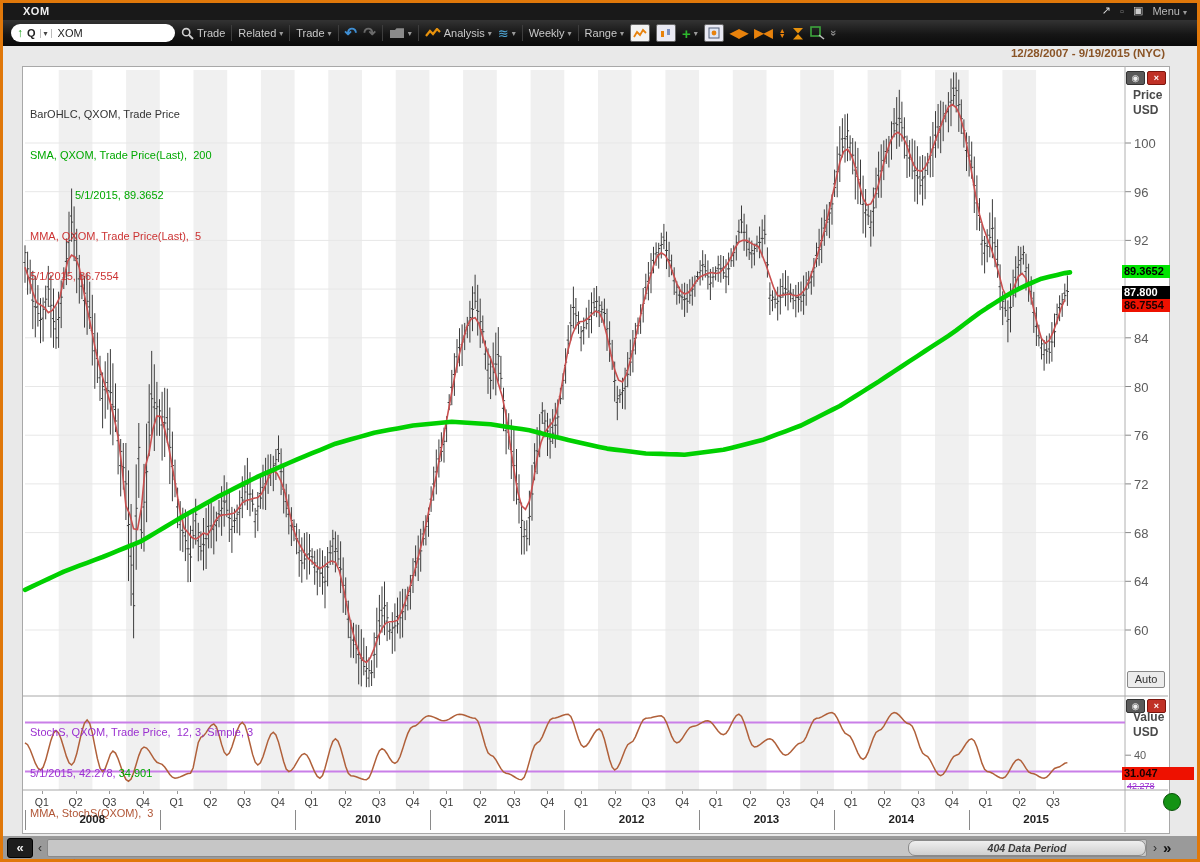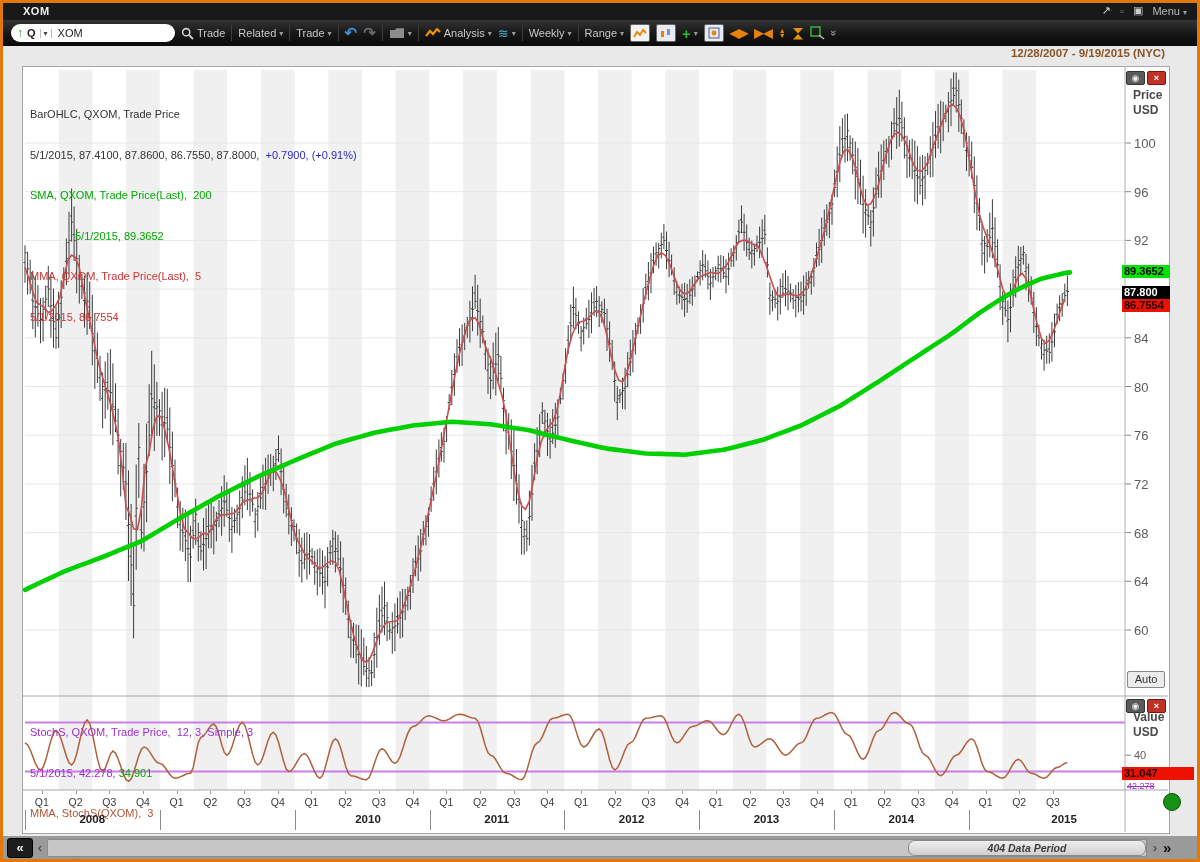--- a/index.html
+++ b/index.html
@@ -220,21 +220,20 @@
       <line x1="25" x2="1125" y1="771.6" y2="771.6" stroke="#c97fe8" stroke-width="2"></line>
       <path d="M25.0 742.9L27.6 744.7L30.2 749.7L32.8 756.4L35.3 763.2L37.9 768.1L40.5 770.0L43.1 767.3L45.7 760.1L48.3 750.3L50.9 740.4L53.5 733.2L56.0 730.6L58.6 732.9L61.2 739.2L63.8 747.8L66.4 756.4L69.0 762.7L71.6 765.0L74.1 762.0L76.7 753.8L79.3 742.5L81.9 731.2L84.5 723.0L87.1 719.9L89.7 723.4L92.3 732.9L94.8 745.8L97.4 758.7L100.0 768.1L102.6 771.6L105.2 768.6L107.8 761.4L110.4 754.1L112.9 751.1L115.5 753.1L118.1 758.7L120.7 766.3L123.3 773.9L125.9 779.4L128.5 781.4L131.1 779.1L133.6 772.8L136.2 764.2L138.8 755.6L141.4 749.3L144.0 747.0L146.6 748.1L149.2 751.1L151.7 755.2L154.3 759.3L156.9 762.3L159.5 763.4L162.1 764.4L164.7 767.1L167.3 770.8L169.8 774.5L172.4 777.2L175.0 778.2L177.6 777.8L180.2 776.9L182.8 775.7L185.4 774.5L188.0 773.6L190.5 773.2L193.1 768.0L195.7 755.2L198.3 742.4L200.9 737.2L203.5 735.9L206.1 732.6L208.6 728.6L211.2 725.3L213.8 724.0L216.4 727.0L219.0 734.8L221.6 744.4L224.2 752.2L226.8 755.2L229.3 753.0L231.9 747.0L234.5 738.8L237.1 730.6L239.7 724.6L242.3 722.4L244.9 725.3L247.4 733.1L250.0 743.7L252.6 754.4L255.2 762.2L257.8 765.0L260.4 762.8L263.0 756.8L265.6 748.6L268.1 740.4L270.7 734.4L273.3 732.2L275.9 734.9L278.5 742.1L281.1 751.9L283.7 761.8L286.2 769.0L288.8 771.6L291.4 770.4L294.0 767.1L296.6 762.6L299.2 758.1L301.8 754.8L304.4 753.6L306.9 755.2L309.5 759.7L312.1 765.9L314.7 772.0L317.3 776.5L319.9 778.2L322.5 775.5L325.0 768.3L327.6 758.5L330.2 748.6L332.8 741.4L335.4 738.8L338.0 741.3L340.6 748.0L343.2 757.3L345.7 766.5L348.3 773.2L350.9 775.7L353.5 776.0L356.1 776.7L358.7 777.8L361.3 778.8L363.8 779.5L366.4 779.8L369.0 777.7L371.6 772.0L374.2 764.2L376.8 756.4L379.4 750.7L382.0 748.6L384.5 750.0L387.1 753.7L389.7 758.3L392.3 762.0L394.9 763.4L397.5 761.6L400.1 756.5L402.6 749.1L405.2 740.8L407.8 733.4L410.4 728.3L413.0 726.5L415.6 725.8L418.2 723.8L420.7 721.2L423.3 718.5L425.9 716.6L428.5 715.8L431.1 716.2L433.7 717.1L436.3 718.3L438.9 719.5L441.4 720.4L444.0 720.8L446.6 720.3L449.2 719.1L451.8 717.5L454.4 715.8L457.0 714.6L459.5 714.2L462.1 714.5L464.7 715.2L467.3 716.3L469.9 717.3L472.5 718.0L475.1 718.3L477.7 720.8L480.2 727.5L482.8 736.8L485.4 746.0L488.0 752.7L490.6 755.2L493.2 756.4L495.8 759.7L498.3 764.2L500.9 768.7L503.5 772.0L506.1 773.2L508.7 773.7L511.3 774.9L513.9 776.5L516.5 778.2L519.0 779.4L521.6 779.8L524.2 777.3L526.8 770.6L529.4 761.4L532.0 752.1L534.6 745.4L537.1 742.9L539.7 741.3L542.3 736.8L544.9 730.6L547.5 724.5L550.1 719.9L552.7 718.3L555.3 718.0L557.8 717.3L560.4 716.3L563.0 715.2L565.6 714.5L568.2 714.2L570.8 716.4L573.4 722.4L575.9 730.6L578.5 738.8L581.1 744.8L583.7 747.0L586.3 745.8L588.9 742.5L591.5 738.0L594.1 733.5L596.6 730.2L599.2 729.0L601.8 731.7L604.4 739.2L607.0 749.5L609.6 759.7L612.2 767.2L614.7 770.0L617.3 768.1L619.9 763.2L622.5 756.4L625.1 749.7L627.7 744.7L630.3 742.9L632.9 741.3L635.4 736.8L638.0 730.6L640.6 724.5L643.2 719.9L645.8 718.3L648.4 718.1L651.0 717.7L653.5 717.1L656.1 716.5L658.7 716.0L661.3 715.8L663.9 717.7L666.5 722.6L669.1 729.4L671.6 736.1L674.2 741.1L676.8 742.9L679.4 741.8L682.0 738.8L684.6 734.7L687.2 730.6L689.8 727.6L692.3 726.5L694.9 726.1L697.5 725.1L700.1 723.6L702.7 722.2L705.3 721.1L707.9 720.8L710.4 721.7L713.0 724.2L715.6 727.7L718.2 731.2L720.8 733.8L723.4 734.7L726.0 733.3L728.6 729.6L731.1 724.5L733.7 719.3L736.3 715.6L738.9 714.2L741.5 716.4L744.1 722.4L746.7 730.6L749.2 738.8L751.8 744.8L754.4 747.0L757.0 746.5L759.6 745.0L762.2 742.9L764.8 740.9L767.4 739.3L769.9 738.8L772.5 739.9L775.1 742.9L777.7 747.0L780.3 751.1L782.9 754.1L785.5 755.2L788.0 754.4L790.6 752.1L793.2 749.0L795.8 746.0L798.4 743.7L801.0 742.9L803.6 741.3L806.2 736.8L808.7 730.6L811.3 724.5L813.9 719.9L816.5 718.3L819.1 717.9L821.7 716.9L824.3 715.4L826.8 714.0L829.4 712.9L832.0 712.6L834.6 714.0L837.2 718.1L839.8 723.6L842.4 729.2L845.0 733.2L847.5 734.7L850.1 736.3L852.7 740.9L855.3 747.0L857.9 753.1L860.5 757.7L863.1 759.3L865.6 757.4L868.2 752.1L870.8 745.0L873.4 737.8L876.0 732.5L878.6 730.6L881.2 729.4L883.8 726.1L886.3 721.6L888.9 717.1L891.5 713.8L894.1 712.6L896.7 713.3L899.3 715.4L901.9 718.3L904.4 721.2L907.0 723.3L909.6 724.0L912.2 726.1L914.8 731.8L917.4 739.6L920.0 747.4L922.6 753.1L925.1 755.2L927.7 756.6L930.3 760.3L932.9 765.5L935.5 770.6L938.1 774.3L940.7 775.7L943.2 774.3L945.8 770.6L948.4 765.5L951.0 760.3L953.6 756.6L956.2 755.2L958.8 754.1L961.3 751.1L963.9 747.0L966.5 742.9L969.1 739.9L971.7 738.8L974.3 741.0L976.9 747.0L979.5 755.2L982.0 763.4L984.6 769.4L987.2 771.6L989.8 772.0L992.4 773.2L995.0 774.9L997.6 776.5L1000.1 777.7L1002.7 778.2L1005.3 776.9L1007.9 773.4L1010.5 768.7L1013.1 764.0L1015.7 760.6L1018.3 759.3L1020.8 760.6L1023.4 764.1L1026.0 768.4L1028.6 771.9L1031.2 773.2L1033.8 773.7L1036.4 774.9L1038.9 776.5L1041.5 777.7L1044.1 778.2L1046.7 777.1L1049.3 774.5L1051.9 771.2L1054.5 768.5L1057.1 767.5L1059.6 766.8L1062.2 765.0L1064.8 763.3L1067.4 762.6" fill="none" stroke="#b0603a" stroke-width="1.5"></path>
       <path d="M25.0 245.3L25.0 282.8M27.6 251.7L27.6 294.7M30.2 259.7L30.2 293.8M32.8 270.8L32.8 329.1M35.3 275.8L35.3 337.3M37.9 285.1L37.9 326.6M40.5 298.1L40.5 343.2M43.1 297.5L43.1 341.6M45.7 285.6L45.7 319.3M48.3 265.9L48.3 307.0M50.9 275.3L50.9 337.7M53.5 288.5L53.5 347.8M56.0 306.3L56.0 348.9M58.6 291.7L58.6 347.9M61.2 280.4L61.2 328.1M63.8 267.3L63.8 289.0M66.4 238.4L66.4 285.1M69.0 211.7L69.0 274.2M71.6 188.5L71.6 241.7M74.1 206.4L74.1 261.1M76.7 228.8L76.7 293.2M79.3 254.9L79.3 303.6M81.9 273.6L81.9 299.1M84.5 275.8L84.5 327.6M87.1 273.2L87.1 334.8M89.7 281.7L89.7 329.0M92.3 294.8L92.3 365.5M94.8 313.2L94.8 388.8M97.4 332.5L97.4 383.0M100.0 355.8L100.0 400.9M102.6 372.4L102.6 428.3M105.2 361.3L105.2 418.7M107.8 352.9L107.8 409.7M110.4 349.1L110.4 434.6M112.9 363.3L112.9 445.3M115.5 383.4L115.5 432.1M118.1 408.6L118.1 474.4M120.7 439.0L120.7 496.4M123.3 443.0L123.3 489.7M125.9 443.0L125.9 520.0M128.5 470.4L128.5 581.1M131.1 504.0L131.1 605.8M133.6 546.2L133.6 638.3M136.2 464.4L136.2 569.8M138.8 423.0L138.8 497.9M141.4 509.9L141.4 548.9M144.0 463.9L144.0 551.6M146.6 423.6L146.6 522.2M149.2 384.2L149.2 456.2M151.7 350.9L151.7 435.4M154.3 364.3L154.3 451.0M156.9 381.9L156.9 435.8M159.5 399.2L159.5 435.9M162.1 391.8L162.1 460.6M164.7 387.8L164.7 457.0M167.3 388.7L167.3 443.0M169.8 407.5L169.8 484.0M172.4 431.6L172.4 501.3M175.0 459.6L175.0 497.2M177.6 487.6L177.6 528.2M180.2 501.1L180.2 550.7M182.8 507.7L182.8 552.1M185.4 509.4L185.4 561.1M188.0 515.2L188.0 582.2M190.5 525.7L190.5 582.0M193.1 510.8L193.1 548.5M195.7 498.7L195.7 544.7M198.3 522.8L198.3 561.3M200.9 531.4L200.9 560.4M203.5 518.0L203.5 570.4M206.1 508.1L206.1 569.0M208.6 502.5L208.6 548.4M211.2 502.9L211.2 548.2M213.8 506.4L213.8 554.4M216.4 511.7L216.4 541.4M219.0 500.0L219.0 527.3M221.6 486.2L221.6 535.8M224.2 475.3L224.2 526.7M226.8 482.2L226.8 517.1M229.3 492.9L229.3 542.0M231.9 506.9L231.9 552.9M234.5 508.7L234.5 533.1M237.1 504.6L237.1 533.2M239.7 490.4L239.7 535.4M242.3 476.3L242.3 518.1M244.9 465.3L244.9 505.4M247.4 457.9L247.4 510.0M250.0 472.2L250.0 516.2M252.6 489.3L252.6 511.7M255.2 507.9L255.2 537.8M257.8 492.0L257.8 531.2M260.4 477.0L260.4 508.9M263.0 464.7L263.0 509.4M265.6 457.8L265.6 510.0M268.1 454.5L268.1 493.9M270.7 454.1L270.7 486.0M273.3 455.8L273.3 491.2M275.9 449.0L275.9 480.0M278.5 435.4L278.5 462.1M281.1 448.4L281.1 495.1M283.7 464.5L283.7 513.5M286.2 483.8L286.2 517.3M288.8 494.3L288.8 534.4M291.4 507.2L291.4 546.0M294.0 519.4L294.0 541.2M296.6 523.4L296.6 554.3M299.2 529.1L299.2 576.8M301.8 537.4L301.8 582.7M304.4 533.0L304.4 569.3M306.9 532.1L306.9 579.6M309.5 534.1L309.5 574.5M312.1 548.2L312.1 564.9M314.7 550.8L314.7 584.8M317.3 549.3L317.3 595.3M319.9 548.2L319.9 587.0M322.5 550.3L322.5 594.7M325.0 556.1L325.0 608.3M327.6 547.0L327.6 586.3M330.2 540.4L330.2 565.0M332.8 529.8L332.8 564.8M335.4 531.5L335.4 572.4M338.0 534.9L338.0 565.7M340.6 541.3L340.6 593.1M343.2 557.4L343.2 612.8M345.7 577.4L345.7 615.0M348.3 600.6L348.3 638.2M350.9 619.8L350.9 657.7M353.5 622.8L353.5 658.1M356.1 624.5L356.1 663.5M358.7 624.9L358.7 684.4M361.3 629.2L361.3 686.4M363.8 637.7L363.8 675.4M366.4 646.1L366.4 687.2M369.0 657.3L369.0 687.2M371.6 660.2L371.6 686.0M374.2 632.5L374.2 678.2M376.8 607.7L376.8 667.7M379.4 594.9L379.4 645.1M382.0 586.4L382.0 632.7M384.5 581.6L384.5 635.2M387.1 602.0L387.1 641.1M389.7 623.0L389.7 639.7M392.3 612.2L392.3 653.8M394.9 603.4L394.9 651.4M397.5 597.6L397.5 633.5M400.1 591.4L400.1 638.6M402.6 588.8L402.6 637.5M405.2 588.9L405.2 620.1M407.8 586.6L407.8 610.5M410.4 574.9L410.4 609.5M413.0 558.2L413.0 593.0M415.6 545.4L415.6 576.4M418.2 535.5L418.2 581.0M420.7 528.8L420.7 571.7M423.3 520.9L423.3 545.6M425.9 515.2L425.9 545.4M428.5 507.5L428.5 536.8M431.1 486.3L431.1 511.9M433.7 466.6L433.7 500.7M436.3 449.5L436.3 494.4M438.9 439.4L438.9 477.5M441.4 432.3L441.4 461.4M444.0 427.6L444.0 462.6M446.6 416.2L446.6 442.1M449.2 394.2L449.2 410.1M451.8 369.9L451.8 405.2M454.4 353.2L454.4 395.9M457.0 339.1L457.0 372.8M459.5 328.2L459.5 366.4M462.1 324.4L462.1 366.0M464.7 322.9L464.7 350.1M467.3 316.9L467.3 338.2M469.9 300.8L469.9 342.6M472.5 286.3L472.5 331.2M475.1 274.7L475.1 308.8M477.7 284.8L477.7 335.6M480.2 298.6L480.2 347.9M482.8 315.5L482.8 343.4M485.4 340.5L485.4 369.6M488.0 348.4L488.0 393.9M490.6 356.3L490.6 399.1M493.2 342.5L493.2 389.4M495.8 332.6L495.8 395.4M498.3 327.1L498.3 381.6M500.9 355.9L500.9 389.5M503.5 387.7L503.5 431.2M506.1 409.4L506.1 454.3M508.7 413.2L508.7 449.4M511.3 419.5L511.3 479.0M513.9 429.8L513.9 501.1M516.5 449.0L516.5 504.5M519.0 474.3L519.0 523.5M521.6 502.6L521.6 554.6M524.2 520.8L524.2 554.5M526.8 520.2L526.8 551.3M529.4 490.7L529.4 545.4M532.0 464.9L532.0 520.7M534.6 443.2L534.6 480.3M537.1 427.2L537.1 474.1M539.7 414.1L539.7 457.2M542.3 402.2L542.3 424.0M544.9 409.7L544.9 437.4M547.5 412.9L547.5 456.0M550.1 418.6L550.1 458.6M552.7 409.1L552.7 444.0M555.3 402.8L555.3 447.8M557.8 399.4L557.8 437.1M560.4 387.8L560.4 404.2M563.0 373.2L563.0 399.7M565.6 348.3L565.6 383.6M568.2 325.1L568.2 354.0M570.8 304.4L570.8 340.6M573.4 286.6L573.4 328.5M575.9 298.0L575.9 329.3M578.5 311.4L578.5 333.8M581.1 326.0L581.1 351.3M583.7 317.5L583.7 344.5M586.3 307.7L586.3 329.4M588.9 299.8L588.9 337.9M591.5 292.4L591.5 333.3M594.1 287.9L594.1 316.0M596.6 286.0L596.6 317.2M599.2 296.2L599.2 327.0M601.8 301.3L601.8 322.9M604.4 298.6L604.4 325.8M607.0 308.7L607.0 350.9M609.6 321.3L609.6 361.9M612.2 339.9L612.2 369.9M614.7 361.6L614.7 401.6M617.3 385.8L617.3 420.2M619.9 389.1L619.9 403.0M622.5 377.7L622.5 408.9M625.1 367.7L625.1 409.5M627.7 352.1L627.7 387.3M630.3 339.5L630.3 375.9M632.9 330.0L632.9 372.4M635.4 322.9L635.4 354.5M638.0 317.5L638.0 334.3M640.6 304.3L640.6 333.9M643.2 288.0L643.2 322.5M645.8 273.7L645.8 299.4M648.4 262.0L648.4 300.3M651.0 253.1L651.0 293.2M653.5 246.8L653.5 273.3M656.1 242.4L656.1 265.8M658.7 242.8L658.7 268.6M661.3 232.7L661.3 258.5M663.9 223.9L663.9 249.2M666.5 231.6L666.5 269.1M669.1 241.8L669.1 277.1M671.6 254.6L671.6 275.3M674.2 267.3L674.2 294.9M676.8 281.2L676.8 304.7M679.4 286.7L679.4 303.5M682.0 283.8L682.0 309.7M684.6 282.7L684.6 316.9M687.2 283.9L687.2 312.8M689.8 279.3L689.8 303.8M692.3 276.7L692.3 305.6M694.9 275.5L694.9 296.8M697.5 271.4L697.5 281.6M700.1 260.2L700.1 285.5M702.7 250.2L702.7 280.4M705.3 254.2L705.3 277.6M707.9 260.4L707.9 289.5M710.4 268.9L710.4 300.0M713.0 267.0L713.0 287.5M715.6 266.3L715.6 280.4M718.2 255.7L718.2 281.9M720.8 255.0L720.8 282.6M723.4 256.0L723.4 278.9M726.0 259.2L726.0 293.2M728.6 252.6L728.6 285.2M731.1 248.2L731.1 267.0M733.7 245.3L733.7 266.8M736.3 235.3L736.3 260.5M738.9 219.7L738.9 242.6M741.5 205.5L741.5 233.3M744.1 213.7L744.1 250.8M746.7 224.4L746.7 256.5M749.2 237.6L749.2 260.0M751.8 240.5L751.8 268.3M754.4 243.7L754.4 265.5M757.0 235.6L757.0 252.1M759.6 226.5L759.6 258.3M762.2 219.4L762.2 257.4M764.8 214.9L764.8 244.3M767.4 247.4L767.4 277.6M769.9 282.3L769.9 315.0M772.5 290.3L772.5 311.3M775.1 290.4L775.1 308.3M777.7 286.7L777.7 320.5M780.3 278.7L780.3 314.5M782.9 273.1L782.9 297.9M785.5 270.2L785.5 306.3M788.0 275.9L788.0 310.4M790.6 283.5L790.6 302.4M793.2 289.0L793.2 309.2M795.8 284.9L795.8 317.3M798.4 282.1L798.4 312.5M801.0 281.5L801.0 311.4M803.6 275.5L803.6 314.8M806.2 272.1L806.2 305.7M808.7 270.9L808.7 288.7M811.3 271.0L811.3 294.7M813.9 258.0L813.9 286.7M816.5 242.6L816.5 267.2M819.1 228.8L819.1 265.8M821.7 217.6L821.7 263.1M824.3 209.4L824.3 245.8M826.8 204.4L826.8 235.8M829.4 202.0L829.4 238.2M832.0 194.4L832.0 224.7M834.6 169.6L834.6 197.0M837.2 146.4L837.2 197.3M839.8 126.2L839.8 182.0M842.4 118.2L842.4 157.4M845.0 114.3L845.0 162.6M847.5 113.6L847.5 161.2M850.1 135.3L850.1 160.6M852.7 138.0L852.7 174.4M855.3 141.5L855.3 199.5M857.9 147.9L857.9 204.1M860.5 159.6L860.5 204.5M863.1 175.6L863.1 233.5M865.6 189.0L865.6 237.6M868.2 204.5L868.2 225.0M870.8 209.9L870.8 246.6M873.4 187.5L873.4 236.5M876.0 167.7L876.0 208.3M878.6 151.6L878.6 197.8M881.2 144.3L881.2 197.8M883.8 140.4L883.8 180.1M886.3 138.8L886.3 163.9M888.9 136.0L888.9 167.5M891.5 121.4L891.5 159.7M894.1 108.0L894.1 137.3M896.7 97.1L896.7 148.9M899.3 89.8L899.3 146.7M901.9 101.7L901.9 141.6M904.4 117.3L904.4 158.6M907.0 135.6L907.0 178.0M909.6 140.1L909.6 176.8M912.2 138.7L912.2 179.2M914.8 140.4L914.8 201.7M917.4 146.2L917.4 204.2M920.0 156.3L920.0 194.6M922.6 155.0L922.6 205.5M925.1 156.3L925.1 199.2M927.7 152.9L927.7 175.0M930.3 136.3L930.3 177.4M932.9 122.0L932.9 177.0M935.5 111.1L935.5 157.8M938.1 104.0L938.1 148.5M940.7 100.6L940.7 153.2M943.2 101.8L943.2 141.2M945.8 104.7L945.8 122.3M948.4 92.1L948.4 132.3M951.0 78.5L951.0 126.2M953.6 72.4L953.6 105.2M956.2 72.4L956.2 112.4M958.8 79.6L958.8 131.9M961.3 99.4L961.3 134.0M963.9 119.4L963.9 147.6M966.5 132.4L966.5 171.0M969.1 135.9L969.1 176.5M971.7 141.6L971.7 178.8M974.3 156.5L974.3 213.0M976.9 175.4L976.9 230.2M979.5 198.1L979.5 230.9M982.0 224.0L982.0 265.3M984.6 236.0L984.6 273.4M987.2 229.2L987.2 262.3M989.8 212.5L989.8 257.3M992.4 199.2L992.4 258.2M995.0 217.3L995.0 267.2M997.6 239.3L997.6 277.8M1000.1 264.4L1000.1 310.1M1002.7 291.3L1002.7 325.1M1005.3 298.7L1005.3 316.8M1007.9 300.4L1007.9 342.3M1010.5 283.4L1010.5 332.4M1013.1 269.6L1013.1 306.9M1015.7 256.2L1015.7 297.5M1018.3 245.9L1018.3 289.4M1020.8 246.8L1020.8 274.6M1023.4 245.6L1023.4 264.6M1026.0 253.7L1026.0 290.5M1028.6 263.7L1028.6 301.8M1031.2 276.3L1031.2 304.7M1033.8 291.9L1033.8 332.9M1036.4 307.1L1036.4 346.0M1038.9 324.7L1038.9 346.4M1041.5 337.4L1041.5 359.5M1044.1 340.0L1044.1 370.7M1046.7 335.7L1046.7 363.7M1049.3 333.4L1049.3 363.7M1051.9 322.1L1051.9 361.7M1054.5 313.5L1054.5 347.2M1057.1 303.6L1057.1 324.4M1059.6 295.3L1059.6 321.2M1062.2 293.1L1062.2 316.9M1064.8 283.6L1064.8 302.0M1067.4 275.5L1067.4 305.9" fill="none" stroke="#3c3c3c" stroke-width="1"></path>
       <path d="M25.0 252.6l1.6 0M25.0 262.5l-1.6 0M27.6 268.8l1.6 0M27.6 272.6l-1.6 0M30.2 285.0l1.6 0M30.2 277.8l-1.6 0M32.8 301.3l1.6 0M32.8 300.1l-1.6 0M35.3 307.4l1.6 0M35.3 306.7l-1.6 0M37.9 313.5l1.6 0M37.9 306.8l-1.6 0M40.5 319.5l1.6 0M40.5 320.5l-1.6 0M43.1 309.4l1.6 0M43.1 318.2l-1.6 0M45.7 299.2l1.6 0M45.7 302.1l-1.6 0M48.3 289.1l1.6 0M48.3 286.8l-1.6 0M50.9 305.3l1.6 0M50.9 306.3l-1.6 0M53.5 321.6l1.6 0M53.5 318.6l-1.6 0M56.0 337.8l1.6 0M56.0 328.9l-1.6 0M58.6 317.5l1.6 0M58.6 319.5l-1.6 0M61.2 297.2l1.6 0M61.2 303.4l-1.6 0M63.8 276.9l1.6 0M63.8 278.0l-1.6 0M66.4 258.7l1.6 0M66.4 261.4l-1.6 0M69.0 240.4l1.6 0M69.0 242.6l-1.6 0M71.6 222.1l1.6 0M71.6 216.0l-1.6 0M74.1 240.4l1.6 0M74.1 234.6l-1.6 0M76.7 258.7l1.6 0M76.7 260.7l-1.6 0M79.3 276.9l1.6 0M79.3 278.9l-1.6 0M81.9 285.0l1.6 0M81.9 286.2l-1.6 0M84.5 293.2l1.6 0M84.5 300.6l-1.6 0M87.1 301.3l1.6 0M87.1 303.6l-1.6 0M89.7 317.5l1.6 0M89.7 306.9l-1.6 0M92.3 333.7l1.6 0M92.3 330.6l-1.6 0M94.8 350.0l1.6 0M94.8 350.8l-1.6 0M97.4 362.1l1.6 0M97.4 358.4l-1.6 0M100.0 374.3l1.6 0M100.0 377.8l-1.6 0M102.6 386.5l1.6 0M102.6 398.5l-1.6 0M105.2 388.5l1.6 0M105.2 389.8l-1.6 0M107.8 390.6l1.6 0M107.8 382.5l-1.6 0M110.4 392.6l1.6 0M110.4 391.9l-1.6 0M112.9 406.8l1.6 0M112.9 404.6l-1.6 0M115.5 421.0l1.6 0M115.5 409.5l-1.6 0M118.1 435.2l1.6 0M118.1 440.7l-1.6 0M120.7 451.4l1.6 0M120.7 465.6l-1.6 0M123.3 467.7l1.6 0M123.3 466.5l-1.6 0M125.9 483.9l1.6 0M125.9 481.8l-1.6 0M128.5 524.5l1.6 0M128.5 525.6l-1.6 0M131.1 565.1l1.6 0M131.1 556.2l-1.6 0M133.6 605.7l1.6 0M133.6 594.0l-1.6 0M136.2 508.3l1.6 0M136.2 516.0l-1.6 0M138.8 447.4l1.6 0M138.8 458.7l-1.6 0M141.4 532.6l1.6 0M141.4 529.8l-1.6 0M144.0 502.2l1.6 0M144.0 507.0l-1.6 0M146.6 471.7l1.6 0M146.6 472.7l-1.6 0M149.2 435.2l1.6 0M149.2 422.2l-1.6 0M151.7 398.7l1.6 0M151.7 393.9l-1.6 0M154.3 402.7l1.6 0M154.3 407.0l-1.6 0M156.9 406.8l1.6 0M156.9 408.6l-1.6 0M159.5 410.9l1.6 0M159.5 416.7l-1.6 0M162.1 416.9l1.6 0M162.1 425.0l-1.6 0M164.7 423.0l1.6 0M164.7 422.5l-1.6 0M167.3 429.1l1.6 0M167.3 417.6l-1.6 0M169.8 447.4l1.6 0M169.8 446.0l-1.6 0M172.4 465.6l1.6 0M172.4 466.4l-1.6 0M175.0 483.9l1.6 0M175.0 479.1l-1.6 0M177.6 500.1l1.6 0M177.6 506.9l-1.6 0M180.2 516.4l1.6 0M180.2 524.6l-1.6 0M182.8 532.6l1.6 0M182.8 530.3l-1.6 0M185.4 540.7l1.6 0M185.4 535.9l-1.6 0M188.0 548.8l1.6 0M188.0 548.8l-1.6 0M190.5 557.0l1.6 0M190.5 554.2l-1.6 0M193.1 535.6l1.6 0M193.1 530.4l-1.6 0M195.7 514.3l1.6 0M195.7 520.8l-1.6 0M198.3 532.6l1.6 0M198.3 540.8l-1.6 0M200.9 550.9l1.6 0M200.9 546.5l-1.6 0M203.5 544.8l1.6 0M203.5 544.3l-1.6 0M206.1 538.7l1.6 0M206.1 538.6l-1.6 0M208.6 532.6l1.6 0M208.6 526.4l-1.6 0M211.2 528.5l1.6 0M211.2 525.9l-1.6 0M213.8 524.5l1.6 0M213.8 529.6l-1.6 0M216.4 520.4l1.6 0M216.4 525.7l-1.6 0M219.0 514.3l1.6 0M219.0 513.8l-1.6 0M221.6 508.3l1.6 0M221.6 510.7l-1.6 0M224.2 502.2l1.6 0M224.2 501.1l-1.6 0M226.8 510.3l1.6 0M226.8 501.0l-1.6 0M229.3 518.4l1.6 0M229.3 517.6l-1.6 0M231.9 526.5l1.6 0M231.9 529.4l-1.6 0M234.5 520.4l1.6 0M234.5 520.8l-1.6 0M237.1 514.3l1.6 0M237.1 518.3l-1.6 0M239.7 508.3l1.6 0M239.7 512.3l-1.6 0M242.3 500.1l1.6 0M242.3 497.6l-1.6 0M244.9 492.0l1.6 0M244.9 486.2l-1.6 0M247.4 483.9l1.6 0M247.4 483.9l-1.6 0M250.0 494.0l1.6 0M250.0 494.2l-1.6 0M252.6 504.2l1.6 0M252.6 501.0l-1.6 0M255.2 514.3l1.6 0M255.2 521.7l-1.6 0M257.8 506.2l1.6 0M257.8 510.9l-1.6 0M260.4 498.1l1.6 0M260.4 493.6l-1.6 0M263.0 490.0l1.6 0M263.0 487.4l-1.6 0M265.6 483.9l1.6 0M265.6 483.9l-1.6 0M268.1 477.8l1.6 0M268.1 474.7l-1.6 0M270.7 471.7l1.6 0M270.7 470.3l-1.6 0M273.3 465.6l1.6 0M273.3 472.5l-1.6 0M275.9 459.6l1.6 0M275.9 463.8l-1.6 0M278.5 453.5l1.6 0M278.5 449.4l-1.6 0M281.1 471.7l1.6 0M281.1 471.7l-1.6 0M283.7 490.0l1.6 0M283.7 489.1l-1.6 0M286.2 508.3l1.6 0M286.2 501.6l-1.6 0M288.8 514.3l1.6 0M288.8 514.3l-1.6 0M291.4 520.4l1.6 0M291.4 525.8l-1.6 0M294.0 526.5l1.6 0M294.0 529.8l-1.6 0M296.6 538.7l1.6 0M296.6 538.9l-1.6 0M299.2 550.9l1.6 0M299.2 552.7l-1.6 0M301.8 563.0l1.6 0M301.8 560.5l-1.6 0M304.4 559.0l1.6 0M304.4 552.2l-1.6 0M306.9 554.9l1.6 0M306.9 555.7l-1.6 0M309.5 550.9l1.6 0M309.5 553.9l-1.6 0M312.1 557.0l1.6 0M312.1 556.6l-1.6 0M314.7 563.0l1.6 0M314.7 567.2l-1.6 0M317.3 569.1l1.6 0M317.3 571.9l-1.6 0M319.9 573.2l1.6 0M319.9 568.3l-1.6 0M322.5 577.2l1.6 0M322.5 573.1l-1.6 0M325.0 581.3l1.6 0M325.0 582.1l-1.6 0M327.6 567.1l1.6 0M327.6 566.7l-1.6 0M330.2 552.9l1.6 0M330.2 552.7l-1.6 0M332.8 538.7l1.6 0M332.8 546.2l-1.6 0M335.4 548.8l1.6 0M335.4 551.6l-1.6 0M338.0 559.0l1.6 0M338.0 551.4l-1.6 0M340.6 569.1l1.6 0M340.6 567.5l-1.6 0M343.2 585.4l1.6 0M343.2 585.2l-1.6 0M345.7 601.6l1.6 0M345.7 596.9l-1.6 0M348.3 617.8l1.6 0M348.3 619.2l-1.6 0M350.9 628.0l1.6 0M350.9 637.3l-1.6 0M353.5 638.1l1.6 0M353.5 640.1l-1.6 0M356.1 648.3l1.6 0M356.1 644.6l-1.6 0M358.7 654.4l1.6 0M358.7 654.6l-1.6 0M361.3 660.4l1.6 0M361.3 658.1l-1.6 0M363.8 666.5l1.6 0M363.8 657.9l-1.6 0M366.4 668.6l1.6 0M366.4 671.1l-1.6 0M369.0 670.6l1.6 0M369.0 678.1l-1.6 0M371.6 672.6l1.6 0M371.6 673.0l-1.6 0M374.2 654.4l1.6 0M374.2 655.2l-1.6 0M376.8 636.1l1.6 0M376.8 637.5l-1.6 0M379.4 625.9l1.6 0M379.4 620.8l-1.6 0M382.0 615.8l1.6 0M382.0 610.3l-1.6 0M384.5 605.7l1.6 0M384.5 608.1l-1.6 0M387.1 617.8l1.6 0M387.1 621.1l-1.6 0M389.7 630.0l1.6 0M389.7 631.2l-1.6 0M392.3 628.0l1.6 0M392.3 632.3l-1.6 0M394.9 625.9l1.6 0M394.9 627.2l-1.6 0M397.5 623.9l1.6 0M397.5 616.6l-1.6 0M400.1 617.8l1.6 0M400.1 615.4l-1.6 0M402.6 611.7l1.6 0M402.6 612.9l-1.6 0M405.2 605.7l1.6 0M405.2 604.6l-1.6 0M407.8 595.5l1.6 0M407.8 598.1l-1.6 0M410.4 585.4l1.6 0M410.4 591.3l-1.6 0M413.0 575.2l1.6 0M413.0 575.6l-1.6 0M415.6 567.1l1.6 0M415.6 561.7l-1.6 0M418.2 559.0l1.6 0M418.2 558.3l-1.6 0M420.7 550.9l1.6 0M420.7 550.3l-1.6 0M423.3 538.7l1.6 0M423.3 534.0l-1.6 0M425.9 526.5l1.6 0M425.9 529.8l-1.6 0M428.5 514.3l1.6 0M428.5 521.2l-1.6 0M431.1 500.1l1.6 0M431.1 499.2l-1.6 0M433.7 485.9l1.6 0M433.7 484.0l-1.6 0M436.3 471.7l1.6 0M436.3 471.9l-1.6 0M438.9 461.6l1.6 0M438.9 458.9l-1.6 0M441.4 451.4l1.6 0M441.4 447.5l-1.6 0M444.0 441.3l1.6 0M444.0 444.6l-1.6 0M446.6 423.0l1.6 0M446.6 428.4l-1.6 0M449.2 404.8l1.6 0M449.2 402.5l-1.6 0M451.8 386.5l1.6 0M451.8 387.4l-1.6 0M454.4 374.3l1.6 0M454.4 374.5l-1.6 0M457.0 362.1l1.6 0M457.0 356.8l-1.6 0M459.5 350.0l1.6 0M459.5 347.6l-1.6 0M462.1 341.9l1.6 0M462.1 344.7l-1.6 0M464.7 333.7l1.6 0M464.7 336.1l-1.6 0M467.3 325.6l1.6 0M467.3 327.3l-1.6 0M469.9 317.5l1.6 0M469.9 321.1l-1.6 0M472.5 309.4l1.6 0M472.5 308.8l-1.6 0M475.1 301.3l1.6 0M475.1 293.0l-1.6 0M477.7 311.4l1.6 0M477.7 310.4l-1.6 0M480.2 321.6l1.6 0M480.2 323.0l-1.6 0M482.8 331.7l1.6 0M482.8 329.7l-1.6 0M485.4 347.9l1.6 0M485.4 354.1l-1.6 0M488.0 364.2l1.6 0M488.0 370.2l-1.6 0M490.6 380.4l1.6 0M490.6 378.1l-1.6 0M493.2 372.3l1.6 0M493.2 366.8l-1.6 0M495.8 364.2l1.6 0M495.8 364.0l-1.6 0M498.3 356.1l1.6 0M498.3 354.5l-1.6 0M500.9 378.4l1.6 0M500.9 373.4l-1.6 0M503.5 400.7l1.6 0M503.5 408.3l-1.6 0M506.1 423.0l1.6 0M506.1 430.7l-1.6 0M508.7 437.2l1.6 0M508.7 432.1l-1.6 0M511.3 451.4l1.6 0M511.3 449.5l-1.6 0M513.9 465.6l1.6 0M513.9 465.5l-1.6 0M516.5 483.9l1.6 0M516.5 477.7l-1.6 0M519.0 502.2l1.6 0M519.0 499.3l-1.6 0M521.6 520.4l1.6 0M521.6 527.5l-1.6 0M524.2 529.6l1.6 0M524.2 536.6l-1.6 0M526.8 538.7l1.6 0M526.8 536.1l-1.6 0M529.4 516.4l1.6 0M529.4 517.8l-1.6 0M532.0 494.0l1.6 0M532.0 493.0l-1.6 0M534.6 471.7l1.6 0M534.6 463.0l-1.6 0M537.1 451.4l1.6 0M537.1 450.8l-1.6 0M539.7 431.1l1.6 0M539.7 435.0l-1.6 0M542.3 410.9l1.6 0M542.3 412.8l-1.6 0M544.9 421.0l1.6 0M544.9 423.2l-1.6 0M547.5 431.1l1.6 0M547.5 434.0l-1.6 0M550.1 441.3l1.6 0M550.1 438.9l-1.6 0M552.7 433.2l1.6 0M552.7 427.4l-1.6 0M555.3 425.1l1.6 0M555.3 425.3l-1.6 0M557.8 416.9l1.6 0M557.8 418.1l-1.6 0M560.4 398.7l1.6 0M560.4 396.4l-1.6 0M563.0 380.4l1.6 0M563.0 385.7l-1.6 0M565.6 362.1l1.6 0M565.6 365.4l-1.6 0M568.2 343.9l1.6 0M568.2 340.1l-1.6 0M570.8 325.6l1.6 0M570.8 322.9l-1.6 0M573.4 307.4l1.6 0M573.4 307.5l-1.6 0M575.9 315.5l1.6 0M575.9 313.9l-1.6 0M578.5 323.6l1.6 0M578.5 322.8l-1.6 0M581.1 331.7l1.6 0M581.1 337.7l-1.6 0M583.7 327.7l1.6 0M583.7 330.5l-1.6 0M586.3 323.6l1.6 0M586.3 319.2l-1.6 0M588.9 319.5l1.6 0M588.9 319.0l-1.6 0M591.5 313.5l1.6 0M591.5 312.9l-1.6 0M594.1 307.4l1.6 0M594.1 302.7l-1.6 0M596.6 301.3l1.6 0M596.6 301.6l-1.6 0M599.2 305.3l1.6 0M599.2 310.8l-1.6 0M601.8 309.4l1.6 0M601.8 311.7l-1.6 0M604.4 313.5l1.6 0M604.4 312.4l-1.6 0M607.0 328.7l1.6 0M607.0 329.6l-1.6 0M609.6 343.9l1.6 0M609.6 341.9l-1.6 0M612.2 362.1l1.6 0M612.2 355.9l-1.6 0M614.7 380.4l1.6 0M614.7 381.5l-1.6 0M617.3 398.7l1.6 0M617.3 402.4l-1.6 0M619.9 394.6l1.6 0M619.9 395.8l-1.6 0M622.5 390.6l1.6 0M622.5 392.9l-1.6 0M625.1 386.5l1.6 0M625.1 388.3l-1.6 0M627.7 374.3l1.6 0M627.7 370.3l-1.6 0M630.3 362.1l1.6 0M630.3 358.3l-1.6 0M632.9 350.0l1.6 0M632.9 351.0l-1.6 0M635.4 337.8l1.6 0M635.4 338.6l-1.6 0M638.0 325.6l1.6 0M638.0 325.9l-1.6 0M640.6 313.5l1.6 0M640.6 318.3l-1.6 0M643.2 303.3l1.6 0M643.2 305.0l-1.6 0M645.8 293.2l1.6 0M645.8 287.4l-1.6 0M648.4 283.0l1.6 0M648.4 281.4l-1.6 0M651.0 272.9l1.6 0M651.0 273.1l-1.6 0M653.5 262.7l1.6 0M653.5 260.4l-1.6 0M656.1 252.6l1.6 0M656.1 253.9l-1.6 0M658.7 248.5l1.6 0M658.7 254.8l-1.6 0M661.3 244.5l1.6 0M661.3 245.4l-1.6 0M663.9 240.4l1.6 0M663.9 237.1l-1.6 0M666.5 250.5l1.6 0M666.5 250.4l-1.6 0M669.1 260.7l1.6 0M669.1 259.6l-1.6 0M671.6 270.8l1.6 0M671.6 265.7l-1.6 0M674.2 279.0l1.6 0M674.2 280.8l-1.6 0M676.8 287.1l1.6 0M676.8 292.2l-1.6 0M679.4 295.2l1.6 0M679.4 295.1l-1.6 0M682.0 297.2l1.6 0M682.0 296.8l-1.6 0M684.6 299.2l1.6 0M684.6 299.7l-1.6 0M687.2 301.3l1.6 0M687.2 298.7l-1.6 0M689.8 295.2l1.6 0M689.8 292.0l-1.6 0M692.3 289.1l1.6 0M692.3 290.9l-1.6 0M694.9 283.0l1.6 0M694.9 285.7l-1.6 0M697.5 276.9l1.6 0M697.5 276.5l-1.6 0M700.1 270.8l1.6 0M700.1 272.6l-1.6 0M702.7 264.8l1.6 0M702.7 265.3l-1.6 0M705.3 270.8l1.6 0M705.3 266.6l-1.6 0M707.9 276.9l1.6 0M707.9 275.2l-1.6 0M710.4 283.0l1.6 0M710.4 284.3l-1.6 0M713.0 276.9l1.6 0M713.0 277.2l-1.6 0M715.6 270.8l1.6 0M715.6 273.0l-1.6 0M718.2 264.8l1.6 0M718.2 268.3l-1.6 0M720.8 268.8l1.6 0M720.8 268.8l-1.6 0M723.4 272.9l1.6 0M723.4 268.1l-1.6 0M726.0 276.9l1.6 0M726.0 276.3l-1.6 0M728.6 268.8l1.6 0M728.6 268.9l-1.6 0M731.1 260.7l1.6 0M731.1 258.0l-1.6 0M733.7 252.6l1.6 0M733.7 255.6l-1.6 0M736.3 242.4l1.6 0M736.3 247.2l-1.6 0M738.9 232.3l1.6 0M738.9 231.3l-1.6 0M741.5 222.1l1.6 0M741.5 219.8l-1.6 0M744.1 232.3l1.6 0M744.1 232.3l-1.6 0M746.7 242.4l1.6 0M746.7 240.7l-1.6 0M749.2 252.6l1.6 0M749.2 249.3l-1.6 0M751.8 250.5l1.6 0M751.8 253.9l-1.6 0M754.4 248.5l1.6 0M754.4 253.8l-1.6 0M757.0 246.5l1.6 0M757.0 244.2l-1.6 0M759.6 242.4l1.6 0M759.6 242.4l-1.6 0M762.2 238.4l1.6 0M762.2 238.4l-1.6 0M764.8 234.3l1.6 0M764.8 230.2l-1.6 0M767.4 264.8l1.6 0M767.4 262.8l-1.6 0M769.9 295.2l1.6 0M769.9 298.2l-1.6 0M772.5 297.2l1.6 0M772.5 300.3l-1.6 0M775.1 299.2l1.6 0M775.1 299.3l-1.6 0M777.7 301.3l1.6 0M777.7 303.3l-1.6 0M780.3 297.2l1.6 0M780.3 296.7l-1.6 0M782.9 293.2l1.6 0M782.9 286.5l-1.6 0M785.5 289.1l1.6 0M785.5 288.3l-1.6 0M788.0 291.1l1.6 0M788.0 292.9l-1.6 0M790.6 293.2l1.6 0M790.6 293.0l-1.6 0M793.2 295.2l1.6 0M793.2 298.6l-1.6 0M795.8 297.2l1.6 0M795.8 300.6l-1.6 0M798.4 299.2l1.6 0M798.4 297.6l-1.6 0M801.0 301.3l1.6 0M801.0 297.1l-1.6 0M803.6 295.2l1.6 0M803.6 295.1l-1.6 0M806.2 289.1l1.6 0M806.2 288.9l-1.6 0M808.7 283.0l1.6 0M808.7 280.2l-1.6 0M811.3 276.9l1.6 0M811.3 282.1l-1.6 0M813.9 267.8l1.6 0M813.9 271.7l-1.6 0M816.5 258.7l1.6 0M816.5 255.4l-1.6 0M819.1 249.5l1.6 0M819.1 247.6l-1.6 0M821.7 240.4l1.6 0M821.7 240.4l-1.6 0M824.3 231.3l1.6 0M824.3 228.1l-1.6 0M826.8 222.1l1.6 0M826.8 220.4l-1.6 0M829.4 213.0l1.6 0M829.4 219.2l-1.6 0M832.0 203.9l1.6 0M832.0 208.8l-1.6 0M834.6 187.6l1.6 0M834.6 183.9l-1.6 0M837.2 171.4l1.6 0M837.2 171.8l-1.6 0M839.8 155.2l1.6 0M839.8 154.2l-1.6 0M842.4 147.1l1.6 0M842.4 139.0l-1.6 0M845.0 138.9l1.6 0M845.0 138.5l-1.6 0M847.5 130.8l1.6 0M847.5 136.6l-1.6 0M850.1 143.0l1.6 0M850.1 147.3l-1.6 0M852.7 155.2l1.6 0M852.7 156.1l-1.6 0M855.3 167.3l1.6 0M855.3 170.1l-1.6 0M857.9 179.5l1.6 0M857.9 176.5l-1.6 0M860.5 191.7l1.6 0M860.5 183.3l-1.6 0M863.1 203.9l1.6 0M863.1 204.5l-1.6 0M865.6 210.0l1.6 0M865.6 212.8l-1.6 0M868.2 216.1l1.6 0M868.2 214.9l-1.6 0M870.8 222.1l1.6 0M870.8 227.5l-1.6 0M873.4 207.9l1.6 0M873.4 211.4l-1.6 0M876.0 193.7l1.6 0M876.0 188.8l-1.6 0M878.6 179.5l1.6 0M878.6 175.3l-1.6 0M881.2 170.4l1.6 0M881.2 171.0l-1.6 0M883.8 161.3l1.6 0M883.8 160.4l-1.6 0M886.3 152.1l1.6 0M886.3 151.5l-1.6 0M888.9 143.0l1.6 0M888.9 150.6l-1.6 0M891.5 136.9l1.6 0M891.5 140.1l-1.6 0M894.1 130.8l1.6 0M894.1 123.7l-1.6 0M896.7 124.7l1.6 0M896.7 123.2l-1.6 0M899.3 118.7l1.6 0M899.3 118.3l-1.6 0M901.9 127.8l1.6 0M901.9 122.4l-1.6 0M904.4 136.9l1.6 0M904.4 137.8l-1.6 0M907.0 146.0l1.6 0M907.0 155.4l-1.6 0M909.6 155.2l1.6 0M909.6 158.0l-1.6 0M912.2 162.8l1.6 0M912.2 159.4l-1.6 0M914.8 170.4l1.6 0M914.8 171.0l-1.6 0M917.4 178.0l1.6 0M917.4 175.6l-1.6 0M920.0 185.6l1.6 0M920.0 176.8l-1.6 0M922.6 178.0l1.6 0M922.6 180.0l-1.6 0M925.1 170.4l1.6 0M925.1 176.8l-1.6 0M927.7 162.8l1.6 0M927.7 163.8l-1.6 0M930.3 155.2l1.6 0M930.3 156.6l-1.6 0M932.9 147.6l1.6 0M932.9 149.2l-1.6 0M935.5 140.0l1.6 0M935.5 135.2l-1.6 0M938.1 132.3l1.6 0M938.1 127.0l-1.6 0M940.7 124.7l1.6 0M940.7 126.6l-1.6 0M943.2 118.7l1.6 0M943.2 121.2l-1.6 0M945.8 112.6l1.6 0M945.8 113.4l-1.6 0M948.4 106.5l1.6 0M948.4 111.5l-1.6 0M951.0 100.4l1.6 0M951.0 102.1l-1.6 0M953.6 95.5l1.6 0M953.6 88.2l-1.6 0M956.2 90.6l1.6 0M956.2 88.1l-1.6 0M958.8 104.6l1.6 0M958.8 105.6l-1.6 0M961.3 118.7l1.6 0M961.3 117.0l-1.6 0M963.9 130.8l1.6 0M963.9 133.2l-1.6 0M966.5 143.0l1.6 0M966.5 150.5l-1.6 0M969.1 155.2l1.6 0M969.1 156.1l-1.6 0M971.7 167.3l1.6 0M971.7 161.1l-1.6 0M974.3 185.6l1.6 0M974.3 184.9l-1.6 0M976.9 203.9l1.6 0M976.9 202.9l-1.6 0M979.5 222.1l1.6 0M979.5 215.5l-1.6 0M982.0 240.4l1.6 0M982.0 244.1l-1.6 0M984.6 243.4l1.6 0M984.6 253.2l-1.6 0M987.2 246.5l1.6 0M987.2 245.8l-1.6 0M989.8 237.4l1.6 0M989.8 235.2l-1.6 0M992.4 228.2l1.6 0M992.4 228.6l-1.6 0M995.0 246.5l1.6 0M995.0 242.8l-1.6 0M997.6 264.8l1.6 0M997.6 259.3l-1.6 0M1000.1 283.0l1.6 0M1000.1 286.7l-1.6 0M1002.7 301.3l1.6 0M1002.7 307.3l-1.6 0M1005.3 310.4l1.6 0M1005.3 308.1l-1.6 0M1007.9 319.5l1.6 0M1007.9 321.1l-1.6 0M1010.5 307.4l1.6 0M1010.5 307.8l-1.6 0M1013.1 295.2l1.6 0M1013.1 289.2l-1.6 0M1015.7 280.0l1.6 0M1015.7 277.3l-1.6 0M1018.3 264.8l1.6 0M1018.3 267.3l-1.6 0M1020.8 258.7l1.6 0M1020.8 260.4l-1.6 0M1023.4 252.6l1.6 0M1023.4 254.7l-1.6 0M1026.0 267.8l1.6 0M1026.0 271.5l-1.6 0M1028.6 283.0l1.6 0M1028.6 282.8l-1.6 0M1031.2 298.2l1.6 0M1031.2 291.5l-1.6 0M1033.8 313.5l1.6 0M1033.8 312.5l-1.6 0M1036.4 325.6l1.6 0M1036.4 326.4l-1.6 0M1038.9 337.8l1.6 0M1038.9 335.8l-1.6 0M1041.5 343.9l1.6 0M1041.5 347.9l-1.6 0M1044.1 350.0l1.6 0M1044.1 354.6l-1.6 0M1046.7 351.2l1.6 0M1046.7 349.9l-1.6 0M1049.3 352.4l1.6 0M1049.3 349.0l-1.6 0M1051.9 342.1l1.6 0M1051.9 341.9l-1.6 0M1054.5 331.7l1.6 0M1054.5 330.5l-1.6 0M1057.1 317.7l1.6 0M1057.1 314.5l-1.6 0M1059.6 303.7l1.6 0M1059.6 307.6l-1.6 0M1062.2 299.7l1.6 0M1062.2 304.3l-1.6 0M1064.8 295.6l1.6 0M1064.8 293.2l-1.6 0M1067.4 291.5l1.6 0M1067.4 290.8l-1.6 0" fill="none" stroke="#3c3c3c" stroke-width="1"></path>
       <path d="M25.0 267.2L28.9 278.8L32.8 292.1L36.6 302.5L40.5 304.9L44.4 307.4L48.3 312.8L52.2 310.4L56.0 304.9L59.9 297.0L63.8 278.8L67.7 261.1L71.6 255.0L75.4 257.4L79.3 267.8L83.2 288.5L87.1 308.6L91.0 326.8L94.8 346.3L98.7 364.0L102.6 377.4L106.5 390.2L110.4 403.5L114.2 418.2L118.1 437.0L122.0 467.5L125.9 505.8L129.8 514.3L133.6 528.9L137.5 529.6L141.4 507.6L145.3 466.7L149.2 452.4L153.0 428.7L156.9 415.9L160.8 416.5L164.7 429.5L168.6 446.6L172.4 467.1L176.3 489.8L180.2 511.9L184.1 528.0L188.0 532.5L191.8 537.6L195.7 539.2L199.6 536.6L203.5 533.0L207.4 534.6L211.2 529.2L215.1 521.2L219.0 516.2L222.9 514.9L226.8 514.5L230.6 513.9L234.5 512.9L238.4 508.5L242.3 502.8L246.2 500.5L250.0 499.5L253.9 498.3L257.8 497.5L261.7 493.6L265.6 484.9L269.4 475.0L273.3 470.5L277.2 473.6L281.1 481.5L285.0 493.0L288.8 509.5L292.7 526.5L296.6 538.5L300.5 546.2L304.4 552.9L308.2 558.4L312.1 561.6L316.0 565.7L319.9 568.5L323.8 566.3L327.6 562.8L331.5 561.0L335.4 562.2L339.3 570.7L343.2 587.2L347.0 606.1L350.9 624.1L354.8 639.7L358.7 651.5L362.6 660.2L366.4 662.5L370.3 657.8L374.2 648.3L378.1 636.9L382.0 628.6L385.8 623.1L389.7 621.7L393.6 621.5L397.5 620.3L401.4 612.3L405.2 602.0L409.1 589.8L413.0 577.0L416.9 562.4L420.7 547.2L424.6 530.8L428.5 512.5L432.4 493.6L436.3 475.4L440.1 455.3L444.0 434.0L447.9 413.3L451.8 392.0L455.7 371.3L459.5 353.6L463.4 339.0L467.3 325.6L471.2 318.9L475.1 317.7L478.9 323.8L482.8 337.2L486.7 350.6L490.6 358.5L494.5 370.1L498.3 383.5L502.2 396.2L506.1 415.7L510.0 443.1L513.9 469.3L517.7 491.5L521.6 505.9L525.5 509.4L529.4 501.0L533.3 481.2L537.1 458.5L541.0 442.5L544.9 432.6L548.8 426.5L552.7 422.0L556.5 412.1L560.4 393.6L564.3 370.3L568.2 349.2L572.1 335.0L575.9 326.2L579.8 321.8L583.7 321.2L587.6 318.9L591.5 314.5L595.3 311.2L599.2 312.6L603.1 320.6L607.0 335.8L610.9 354.0L614.7 369.9L618.6 380.2L622.5 382.0L626.4 374.7L630.3 360.5L634.1 344.1L638.0 326.6L641.9 309.8L645.8 293.6L649.7 278.5L653.5 265.8L657.4 256.2L661.3 252.8L665.2 255.2L669.1 262.5L672.9 272.9L676.8 283.6L680.7 291.1L684.6 294.0L688.5 292.5L692.3 287.5L696.2 281.2L700.1 276.9L704.0 275.1L707.9 273.3L711.7 272.5L715.6 273.5L719.5 272.7L723.4 268.8L727.3 264.1L731.1 257.2L735.0 248.1L738.9 242.0L742.8 240.2L746.7 240.4L750.5 242.8L754.4 245.1L758.3 246.5L762.2 255.2L766.1 265.2L769.9 276.5L773.8 287.9L777.7 295.8L781.6 295.2L785.5 294.6L789.3 294.0L793.2 295.2L797.1 295.8L801.0 294.0L804.9 289.4L808.7 281.5L812.6 270.2L816.5 258.1L820.4 245.0L824.3 231.3L828.1 215.4L832.0 197.5L835.9 179.8L839.8 162.5L843.7 151.5L847.5 149.1L851.4 155.2L855.3 167.3L859.2 183.8L863.1 198.4L866.9 205.1L870.8 203.9L874.7 196.3L878.6 184.1L882.5 167.7L886.3 153.7L890.2 142.1L894.1 134.5L898.0 132.3L901.9 135.4L905.7 142.5L909.6 153.8L913.5 164.6L917.4 170.4L921.3 171.2L925.1 167.3L929.0 159.0L932.9 147.6L936.8 136.6L940.7 126.1L944.5 116.2L948.4 107.1L952.3 104.5L956.2 107.5L960.1 116.0L963.9 129.9L967.8 150.7L971.7 172.8L975.6 195.0L979.5 214.5L983.3 227.6L987.2 238.0L991.1 248.3L995.0 260.2L998.9 273.9L1002.7 288.8L1006.6 297.0L1010.5 295.2L1014.4 286.1L1018.3 276.6L1022.1 273.3L1026.0 278.4L1029.9 291.8L1033.8 309.5L1037.7 326.1L1041.5 338.4L1045.4 343.1L1049.3 340.3L1053.2 331.9L1057.1 320.9L1060.9 308.7L1064.8 299.6" fill="none" stroke="#c94f4f" stroke-width="1.6"></path>
       <path d="M25.0 589.8L32.8 586.2L40.5 582.5L48.3 578.9L56.0 575.2L63.8 571.6L71.6 568.6L79.3 565.7L87.1 562.8L94.8 559.9L102.6 557.0L110.4 553.8L118.1 550.6L125.9 547.5L133.6 544.3L141.4 541.1L149.2 536.5L156.9 531.9L164.7 527.2L172.4 522.6L180.2 518.0L188.0 513.6L195.7 509.2L203.5 504.8L211.2 500.5L219.0 496.1L226.8 492.2L234.5 488.3L242.3 484.4L250.0 480.5L257.8 476.6L265.6 473.2L273.3 469.8L281.1 466.4L288.8 463.0L296.6 459.6L304.4 456.4L312.1 453.2L319.9 450.1L327.6 446.9L335.4 443.7L343.2 441.5L350.9 439.3L358.7 437.1L366.4 435.0L374.2 432.8L382.0 431.3L389.7 429.8L397.5 428.4L405.2 426.9L413.0 425.5L420.7 424.7L428.5 424.0L436.3 423.3L444.0 422.5L451.8 421.8L459.5 422.3L467.3 422.8L475.1 423.3L482.8 423.8L490.6 424.2L498.3 425.5L506.1 426.7L513.9 427.9L521.6 429.1L529.4 430.3L537.1 432.3L544.9 434.2L552.7 436.2L560.4 438.1L568.2 440.1L575.9 441.8L583.7 443.5L591.5 445.2L599.2 446.9L607.0 448.6L614.7 449.6L622.5 450.5L630.3 451.5L638.0 452.5L645.8 453.5L653.5 453.7L661.3 453.9L669.1 454.2L676.8 454.4L684.6 454.7L692.3 453.7L700.1 452.7L707.9 451.8L715.6 450.8L723.4 449.8L731.1 447.9L738.9 445.9L746.7 444.0L754.4 442.0L762.2 440.1L769.9 437.1L777.7 434.2L785.5 431.3L793.2 428.4L801.0 425.5L808.7 421.6L816.5 417.7L824.3 413.8L832.0 409.9L839.8 406.0L847.5 401.1L855.3 396.2L863.1 391.4L870.8 386.5L878.6 381.6L886.3 376.5L894.1 371.4L901.9 366.3L909.6 361.2L917.4 356.1L925.1 351.0L932.9 345.9L940.7 340.9L948.4 335.8L956.2 330.3L963.9 324.5L971.7 318.7L979.5 312.9L987.2 307.8L995.0 302.9L1002.7 298.0L1010.5 293.2L1018.3 289.1L1026.0 285.4L1033.8 281.8L1041.5 278.7L1049.3 276.8L1057.1 274.9L1064.8 273.1L1070.0 272.4" fill="none" stroke="#00d000" stroke-width="4.6" stroke-linecap="round" stroke-linejoin="round"></path>
     </svg>
 
   <div class="abs legend" style="left:30px;top:81px;">
     <div style="color:#333;">BarOHLC, QXOM, Trade Price</div>
-    <div style="color:#333;"><span>5/1/2015, 87.4100, 87.8600, 86.7550, 87.8000,  </span><span style="color:#2a2ac8;">+0.7900, (+0.91%)</span></div>
     <div style="color:#00a800;">SMA, QXOM, Trade Price(Last),  200</div>
     <div style="color:#00a800;margin-left:45px;">5/1/2015, 89.3652</div>
     <div style="color:#cc3333;">MMA, QXOM, Trade Price(Last),  5</div>
     <div style="color:#cc3333;">5/1/2015, 86.7554</div>
   </div>
 
   <div class="abs legend" style="left:30px;top:699px;">
     <div style="color:#9b30d0;">StochS, QXOM, Trade Price,  12, 3, Simple, 3</div>
     <div style="color:#9b30d0;"><span>5/1/2015, 42.278, </span><span style="color:#00a800;">34.901</span></div>
     <div style="color:#b05535;">MMA, StochS(QXOM),  3</div>
@@ -353,21 +352,21 @@
       <div class="yr-label" style="left: 368px; top: 813px;">2010</div>
       <div class="abs" style="left: 295px; top: 810px; width: 1px; height: 20px; background: rgb(138, 138, 138);"></div>
       <div class="yr-label" style="left: 496.77px; top: 813px;">2011</div>
       <div class="abs" style="left: 430px; top: 810px; width: 1px; height: 20px; background: rgb(138, 138, 138);"></div>
       <div class="yr-label" style="left: 631.609px; top: 813px;">2012</div>
       <div class="abs" style="left: 564px; top: 810px; width: 1px; height: 20px; background: rgb(138, 138, 138);"></div>
       <div class="yr-label" style="left: 766.449px; top: 813px;">2013</div>
       <div class="abs" style="left: 699px; top: 810px; width: 1px; height: 20px; background: rgb(138, 138, 138);"></div>
       <div class="yr-label" style="left: 901.288px; top: 813px;">2014</div>
       <div class="abs" style="left: 834px; top: 810px; width: 1px; height: 20px; background: rgb(138, 138, 138);"></div>
-      <div class="yr-label" style="left: 1036.13px; top: 813px; margin-left: 28px;">2015</div>
+      <div class="yr-label" style="left: 1036.13px; top: 813px;">2015</div>
       <div class="abs" style="left: 969px; top: 810px; width: 1px; height: 20px; background: rgb(138, 138, 138);"></div>
     </div>
 
   <div id="hscroll" class="abs">
     <div id="hs-left">«</div>
     <div id="hs-lsmall">‹</div>
     <div id="hs-track">
       <div id="hs-thumb">404 Data Period</div>
     </div>
     <div id="hs-rsmall">›</div>

